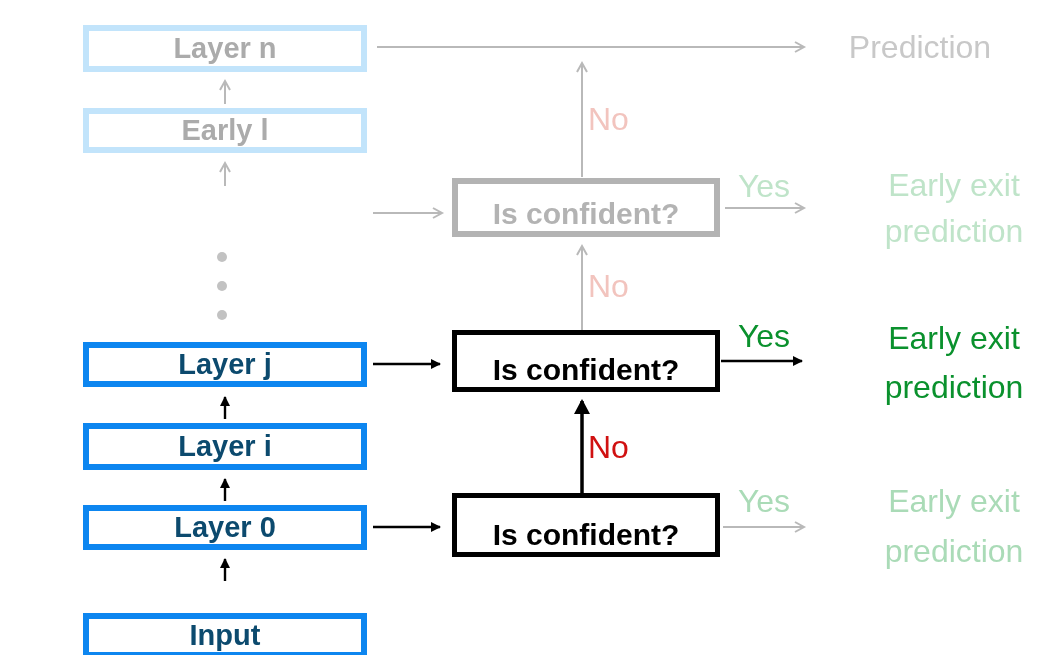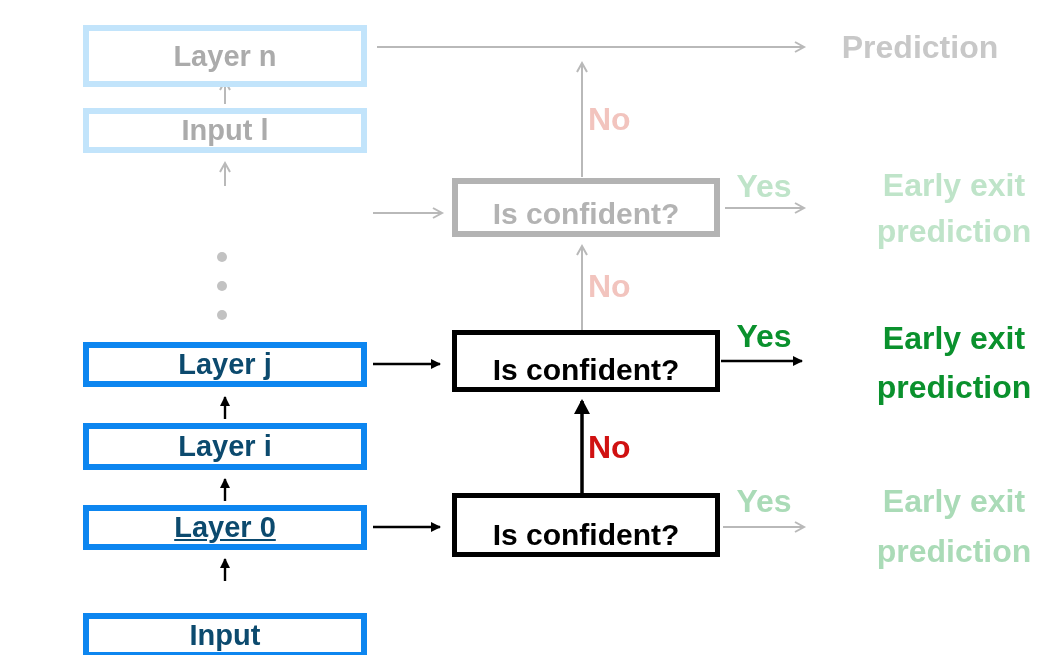--- a/index.html
+++ b/index.html
@@ -17,38 +17,38 @@
   .black-line-bold{stroke:#000;stroke-width:3.5;fill:none;}
   .dot{fill:var(--dot-gray,#c2c2c2);}
 
   .layer{
     position:absolute;left:83px;width:284px;box-sizing:border-box;
     display:flex;align-items:center;justify-content:center;
     font-weight:bold;font-size:29px;background:#fff;
   }
   .layer.faded{border:6px solid var(--blue-faded,#c2e4fb);color:var(--text-faded,#ababab);}
   .layer.active{border:6px solid var(--blue-active,#0d86f0);color:#0c4a6e;}
-  .ln{top:25px;height:62px;}
+  .ln{top:25px;height:47px;}
   .ll{top:108px;height:45px;}
   .lk{top:190px;height:47px;}
   .lj{top:342px;height:45px;}
   .li{top:423px;height:47px;}
-  .l0{top:505px;height:45px;text-decoration:underline;}
+  .l0{top:505px;height:45px;}
   .lin{top:613px;height:45px;}
 
   .conf{
     position:absolute;left:452px;width:268px;box-sizing:border-box;
     display:flex;align-items:flex-end;justify-content:center;
     font-weight:bold;font-size:30px;background:#fff;white-space:nowrap;
   }
   .conf.faded{border:6px solid var(--gray-box,#b3b3b3);color:var(--gray-box,#b3b3b3);top:178px;height:59px;}
   .conf.a1{border:5px solid #000;color:#000;top:330px;height:62px;}
   .conf.a2{border:5px solid #000;color:#000;top:493px;height:64px;}
 
-  .lbl{position:absolute;font-weight:bold;font-size:32px;line-height:1;white-space:nowrap;}
+  .lbl{position:absolute;font-weight:normal;font-size:32px;line-height:1;white-space:nowrap;}
   .ctr{text-align:center;}
   .prediction{left:820px;width:200px;top:31px;color:var(--gray-prediction,#c8c8c8);}
   .yes1{left:722px;width:84px;top:170px;color:var(--green-faded-top,#bfe4c9);}
   .yes2{left:722px;width:84px;top:320px;color:var(--green-active,#0a912d);}
   .yes3{left:722px;width:84px;top:485px;color:var(--green-faded-bottom,#aadbb7);}
   .no1{left:588px;top:103px;color:var(--red-faded,#f2c4be);}
   .no2{left:588px;top:270px;color:var(--red-faded,#f2c4be);}
   .no3{left:588px;top:431px;color:var(--red-active,#d01111);}
   .ee{left:854px;width:200px;}
   .ee1{top:162px;line-height:46px;color:var(--green-faded-top,#bfe4c9);}
@@ -94,21 +94,21 @@
       <circle class="dot" cx="222" cy="257" r="5"></circle>
       <circle class="dot" cx="222" cy="286" r="5"></circle>
       <circle class="dot" cx="222" cy="315" r="5"></circle>
     </g>
   </svg>
 
   <div class="layer faded ln">
       <span>Layer n</span>
     </div>
   <div class="layer faded ll">
-      <span>Input l</span>
+      <span>Early l</span>
     </div>
   <div class="layer active lj">
       <span>Layer j</span>
     </div>
   <div class="layer active li">
       <span>Layer i</span>
     </div>
   <div class="layer active l0">
       <span>Layer 0</span>
     </div>

